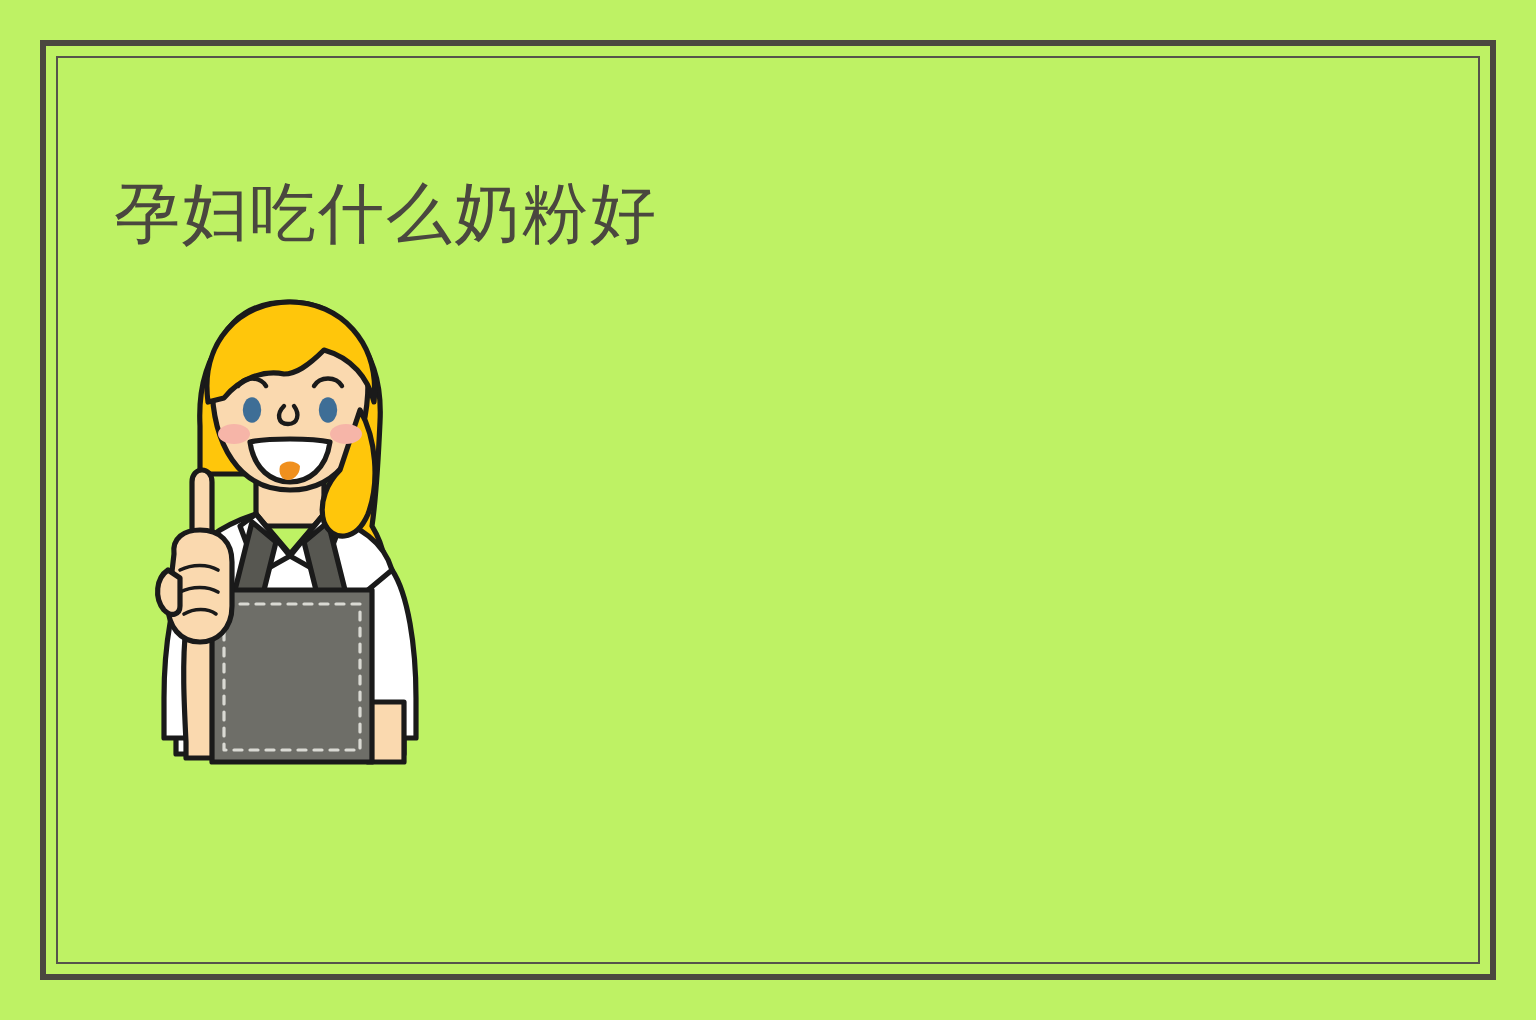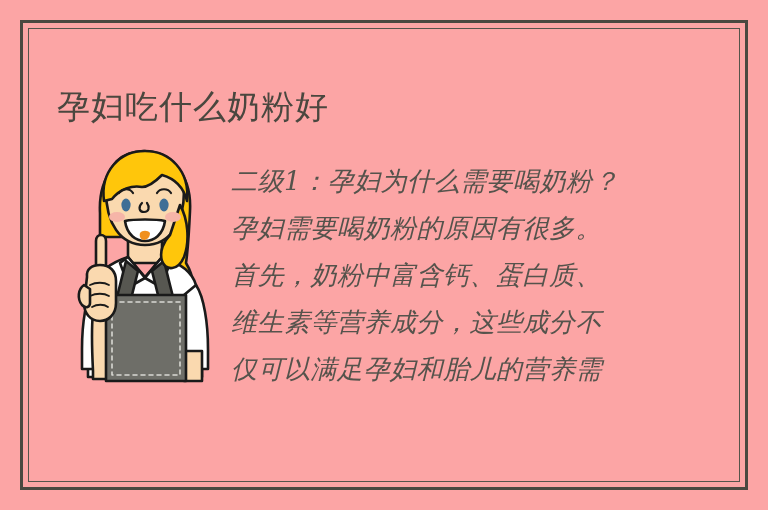--- a/index.html
+++ b/index.html
@@ -5,21 +5,21 @@
 <style>
   html, body {
     margin: 0;
     padding: 0;
     background: #ffffff;
   }
   #card {
     position: relative;
     width: 768px;
     height: 510px;
-    background: #fca5a5;
+    background: #bef264;
     overflow: hidden;
     font-family: "Liberation Sans", "DejaVu Sans", sans-serif;
   }
 
   
   .frame-outer {
     position: absolute;
     left: 20px;
     top: 20px;
     width: 728px;
@@ -176,22 +176,15 @@
 
           <path d="M28 140 C34 137 42 137 47 140" fill="none" stroke-width="1.8"></path>
           <path d="M28 151 C34 148 42 148 47 151" fill="none" stroke-width="1.8"></path>
           <path d="M30 162 C35 159 42 159 46 162" fill="none" stroke-width="1.8"></path>
 
           <path d="M22 140 C16 144 15 154 20 160 C24 164 28 162 28 158 L28 144 Z" fill="#FAD9AF"></path>
         </g>
       </svg>
     </div>
 
-    <div class="body-text">
-      <span class="line">二级1：孕妇为什么需要喝奶粉？</span>
-      <span class="line">孕妇需要喝奶粉的原因有很多。</span>
-      <span class="line">首先，奶粉中富含钙、蛋白质、</span>
-      <span class="line">维生素等营养成分，这些成分不</span>
-      <span class="line">仅可以满足孕妇和胎儿的营养需</span>
-    </div>
 
   </div>
 </div>
 
 </body></html>

